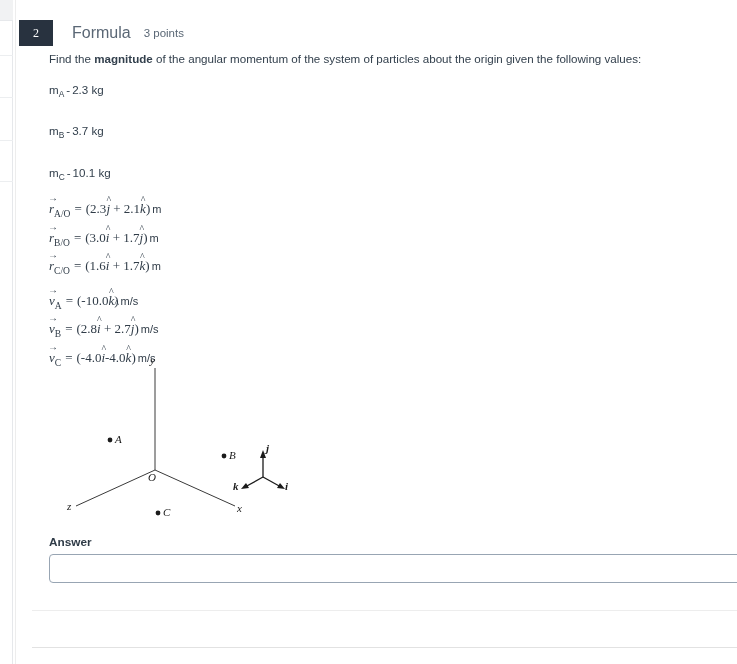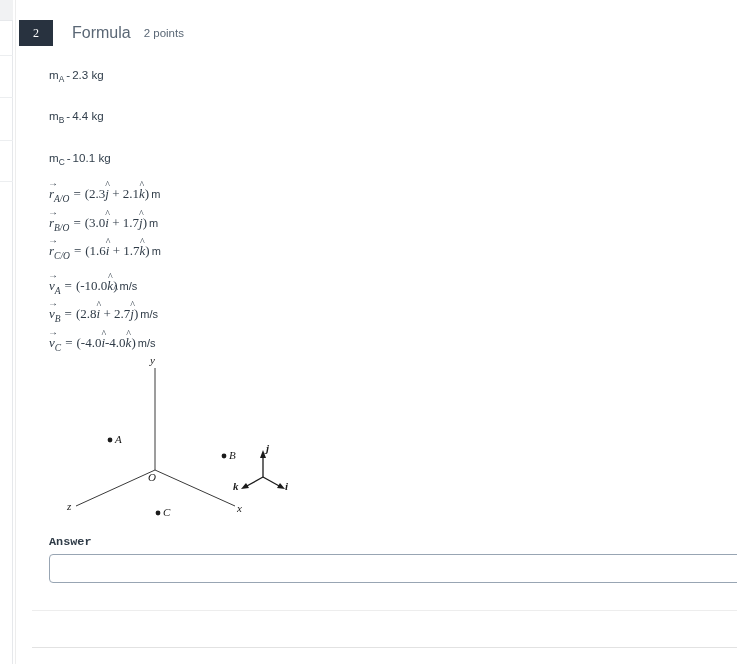--- a/index.html
+++ b/index.html
@@ -129,21 +129,20 @@
   .veq .vv::before {
     content: "\2192";
     position: absolute;
     left: -1px;
     top: -9px;
     font-size: 10px;
     font-style: normal;
     letter-spacing: -1px;
   }
   .veq .vsub {
-    font-style: italic;
     font-size: 9.5px;
     vertical-align: sub;
   }
   .veq .eq { padding: 0 4px; font-style: normal; }
   .veq .hat {
     position: relative;
     font-style: italic;
     display: inline-block;
   }
   .veq .hat::before {
@@ -187,21 +186,20 @@
   }
   .fig-label.bold { font-weight: bold; }
 
   
   .answer-label {
     position: absolute;
     left: 33px; top: 535px;
     font-size: 11.8px;
     font-weight: bold;
     color: #2f3b47;
-    font-family: Liberation Mono, monospace;
   }
   .answer-input {
     position: absolute;
     left: 33px; top: 554px;
     width: 700px;
     height: 29px;
     border: 1px solid #98a5b3;
     border-radius: 4px;
     background: #ffffff;
     box-sizing: border-box;
@@ -237,31 +235,34 @@
   <div class="strip-row" style="top:97px"></div>
   <div class="strip-row" style="top:140px"></div>
   <div class="strip-row" style="top:181px"></div>
 </div>
 
 <div class="card">
 
   <div class="q-header">
     <div class="q-badge">2</div>
     <div class="q-type">Formula</div>
-    <div class="q-points">2 points</div>
+    <div class="q-points">3 points</div>
   </div>
 
   <div class="q-body">
 
+    <div class="prompt">
+      <span>Find the </span><b>magnitude</b><span> of the angular momentum of the system of particles about the origin given the following values:</span>
+    </div>
 
     <div class="mass-line">
       <span>m</span><span class="sub">A</span><span class="eqdash">-</span><span>2.3 kg</span>
     </div>
     <div class="mass-line">
-      <span>m</span><span class="sub">B</span><span class="eqdash">-</span><span>4.4 kg</span>
+      <span>m</span><span class="sub">B</span><span class="eqdash">-</span><span>3.7 kg</span>
     </div>
     <div class="mass-line">
       <span>m</span><span class="sub">C</span><span class="eqdash">-</span><span>10.1 kg</span>
     </div>
 
     <div class="veq">
       <span class="vv">r</span><span class="vsub">A/O</span><span class="eq">=</span><span>(2.3</span><span class="hat">j</span><span> + 2.1</span><span class="hat">k</span><span>)</span><span class="unit">m</span>
     </div>
 
     <div class="veq">

